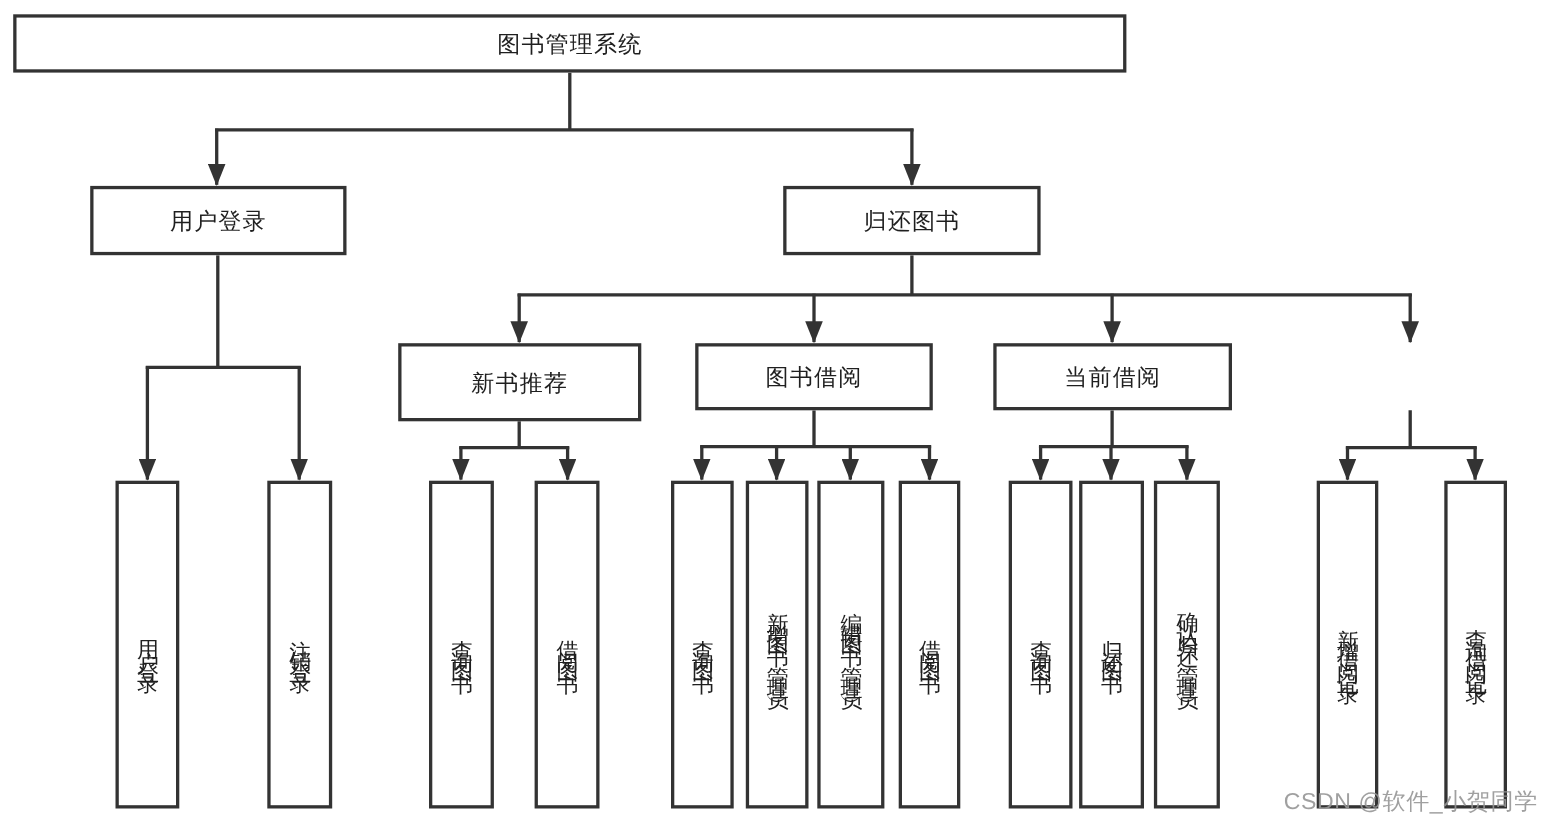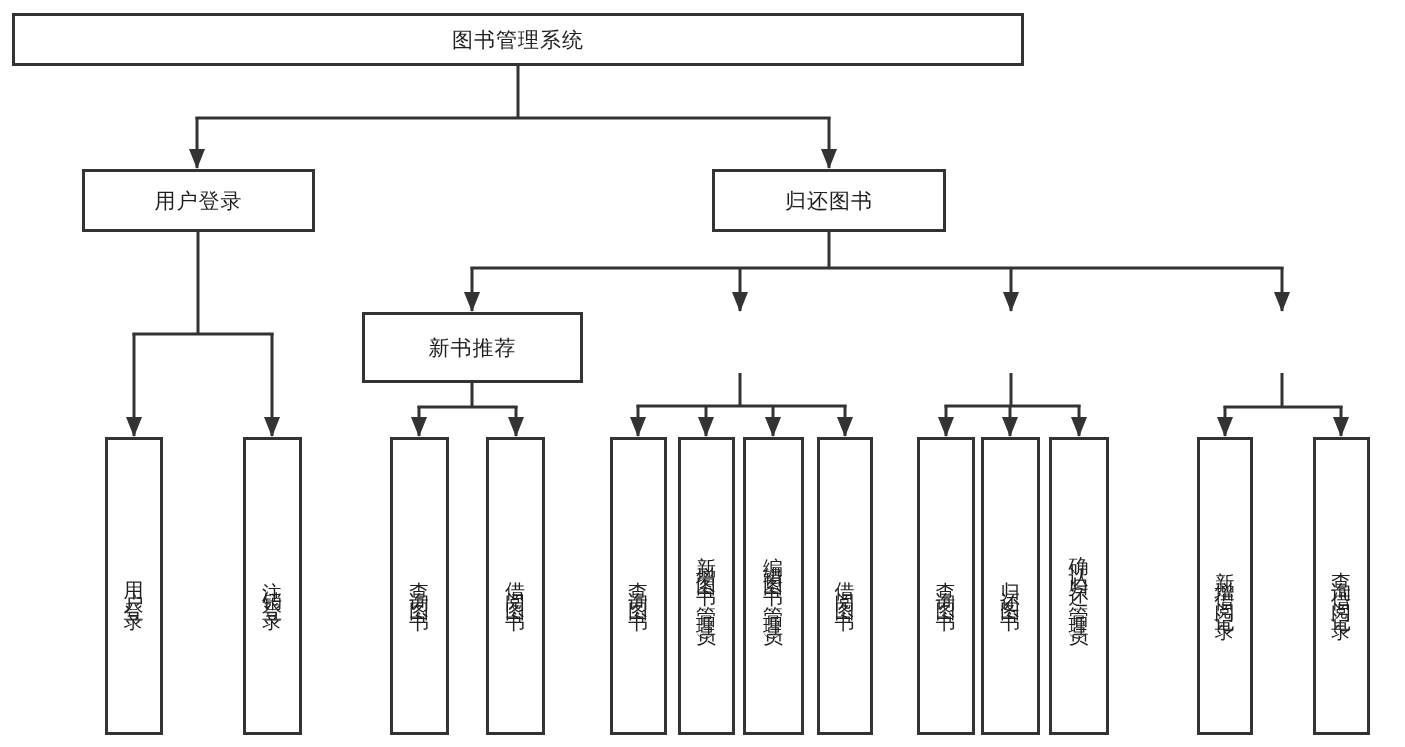--- a/index.html
+++ b/index.html
@@ -96,20 +96,26 @@
   <div class="node" style="left:82px;top:169px;width:233px;height:63px">
     <span class="hlabel">用户登录</span>
   </div>
   <div class="node" style="left:712px;top:169px;width:234px;height:63px">
     <span class="hlabel">归还图书</span>
   </div>
 
   <div class="node" style="left:362px;top:312px;width:221px;height:71px">
     <span class="hlabel">新书推荐</span>
   </div>
+  <div class="node" style="left:632px;top:312px;width:216px;height:61px">
+    <span class="hlabel">图书借阅</span>
+  </div>
+  <div class="node" style="left:903px;top:312px;width:217px;height:61px">
+    <span class="hlabel">当前借阅</span>
+  </div>
 
   <div class="node leaf" style="left:105px;top:437px;width:58px;height:298px">
     <span class="vtext">用户登录</span>
   </div>
   <div class="node leaf" style="left:243px;top:437px;width:59px;height:298px">
     <span class="vtext">注销登录</span>
   </div>
 
   <div class="node leaf" style="left:390px;top:437px;width:59px;height:298px">
     <span class="vtext">查询图书</span>
@@ -141,14 +147,15 @@
     <span class="vtext">确认归还（管理员）</span>
   </div>
 
   <div class="node leaf" style="left:1197px;top:437px;width:56px;height:298px">
     <span class="vtext">新增借阅记录</span>
   </div>
   <div class="node leaf" style="left:1313px;top:437px;width:57px;height:298px">
     <span class="vtext">查询借阅记录</span>
   </div>
 
+  <div class="watermark">CSDN @软件_小贺同学</div>
 
 </div>
 
 </body></html>

